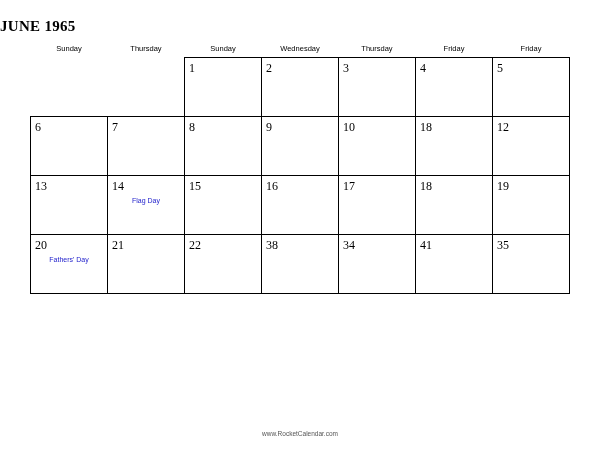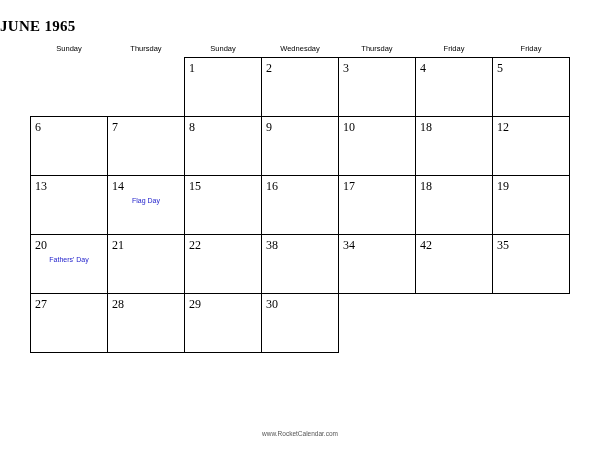--- a/index.html
+++ b/index.html
@@ -185,42 +185,25 @@
             <td>
               <span class="daynum">22</span>
             </td>
             <td>
               <span class="daynum">38</span>
             </td>
             <td>
               <span class="daynum">34</span>
             </td>
             <td>
-              <span class="daynum">42</span>
+              <span class="daynum">41</span>
             </td>
             <td>
               <span class="daynum">35</span>
             </td>
-          </tr>
-          <tr>
-            <td>
-              <span class="daynum">27</span>
-            </td>
-            <td>
-              <span class="daynum">28</span>
-            </td>
-            <td>
-              <span class="daynum">29</span>
-            </td>
-            <td>
-              <span class="daynum">30</span>
-            </td>
-            <td class="empty"></td>
-            <td class="empty"></td>
-            <td class="empty"></td>
           </tr>
         </tbody>
     </table>
   </div>
 
   <div class="footer">www.RocketCalendar.com</div>
 
 </div>
 
 </body></html>

